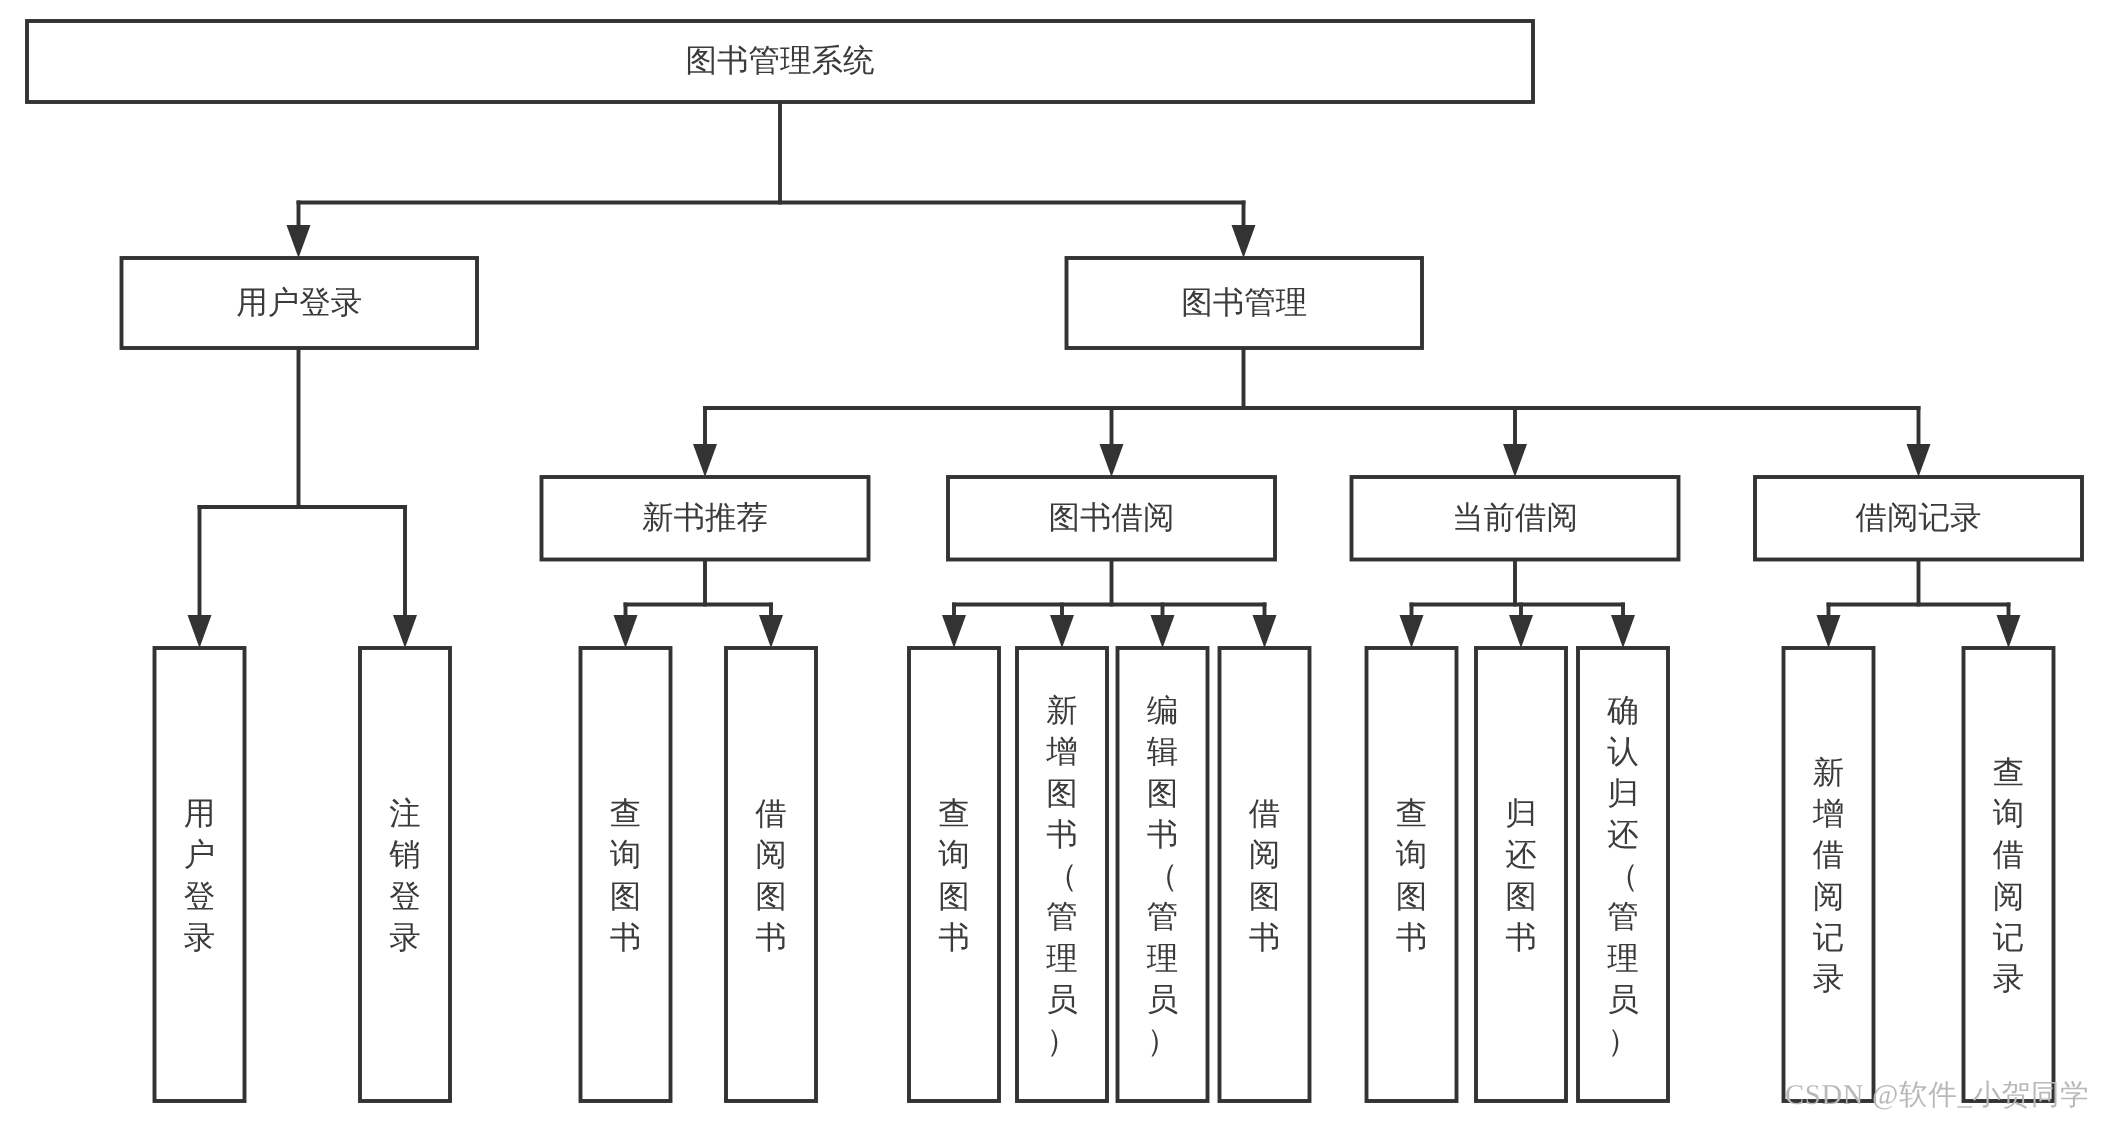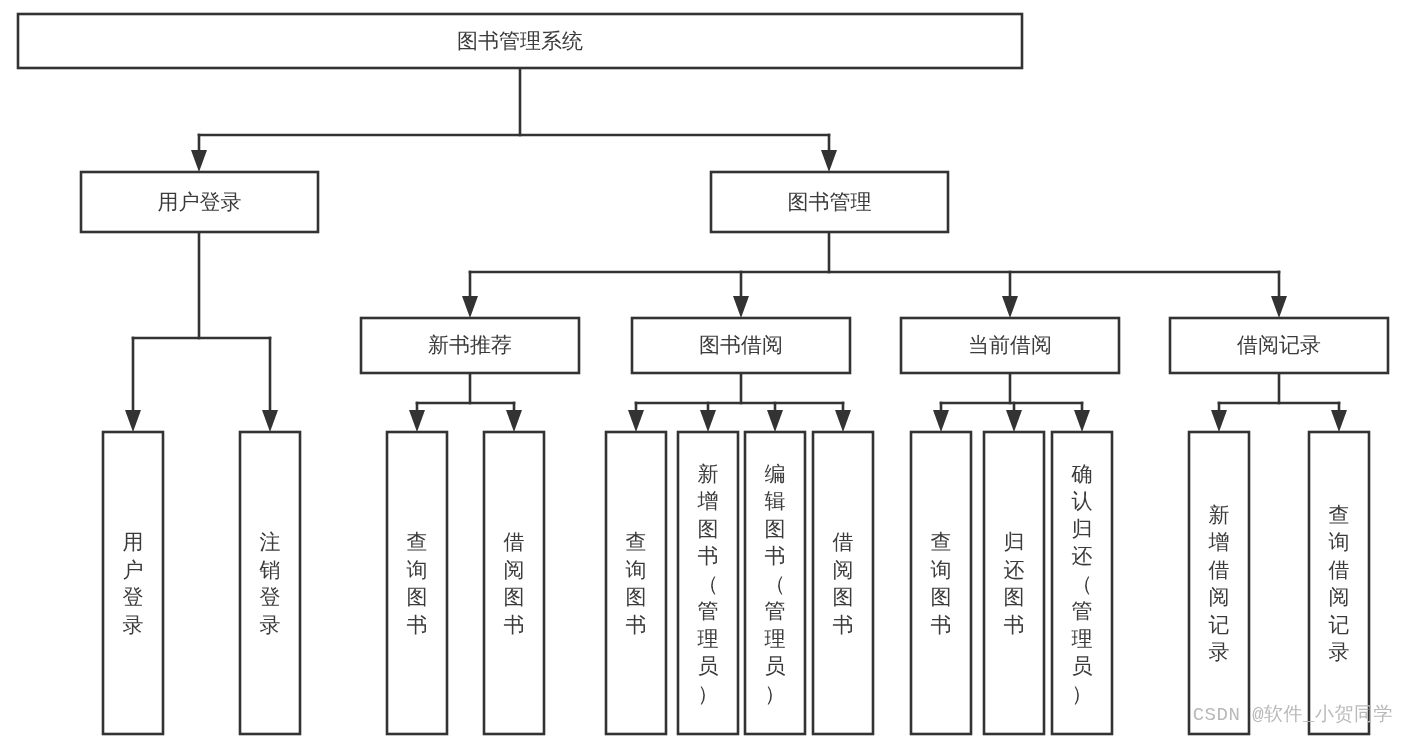--- a/index.html
+++ b/index.html
@@ -52,22 +52,22 @@
   }
   .node-label-vertical {
     fill: #3b3b3b;
     font-family: "Liberation Sans", "DejaVu Sans", sans-serif;
     font-size: 21px;
     text-anchor: middle;
   }
   .watermark-text {
     position: absolute;
     right: 12px;
-    bottom: 20px;
-    font-family: Liberation Mono, monospace;
+    bottom: 4px;
+    font-family: Liberation Serif, serif;
     font-size: 19px;
     color: #b9b9b9;
     white-space: nowrap;
     letter-spacing: 0.5px;
     user-select: none;
   }
 </style>
 </head>
 <body>
 

